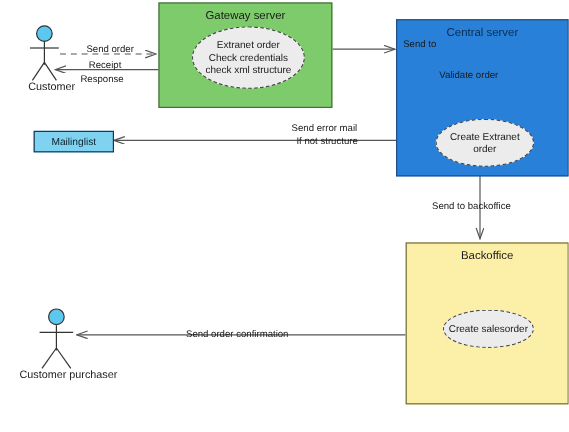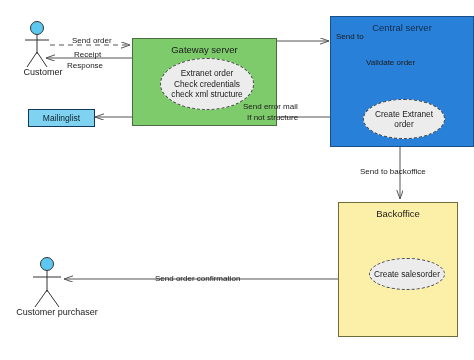--- a/index.html
+++ b/index.html
@@ -35,35 +35,34 @@
     color: #1a1a1a;
     line-height: 1.1;
   }
   #gateway-server {
     left: 132px;
     top: 2px;
     width: 145px;
     height: 88px;
     background: #7dcb6b;
     border-color: #4c6b44;
-    margin-top: 36px;
   }
   #central-server {
     left: 330px;
     top: 16px;
     width: 144px;
     height: 131px;
     background: #2980d9;
     border-color: #1d4f87;
   }
   #central-server .part-title { color: #0d2b4d; }
   #backoffice {
     left: 338px;
     top: 202px;
-    width: 120px;
+    width: 136px;
     height: 135px;
     background: #fcefa8;
     border-color: #6f6b3a;
     padding-left: 40px;
   }
   
   .usecase {
     position: absolute;
     border: 1.4px dashed #4a4a4a;
     border-radius: 50%;

